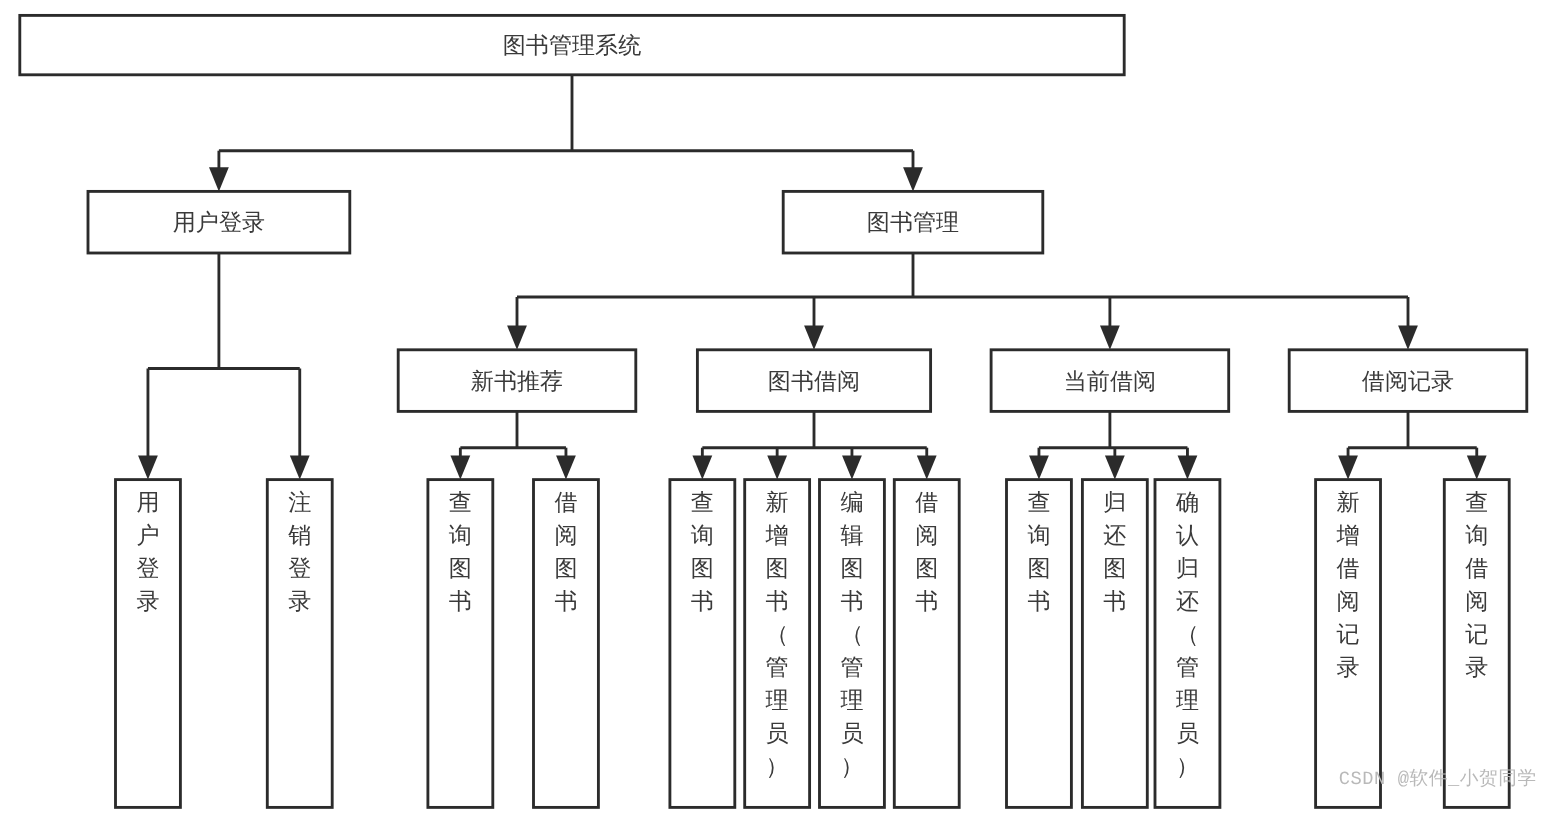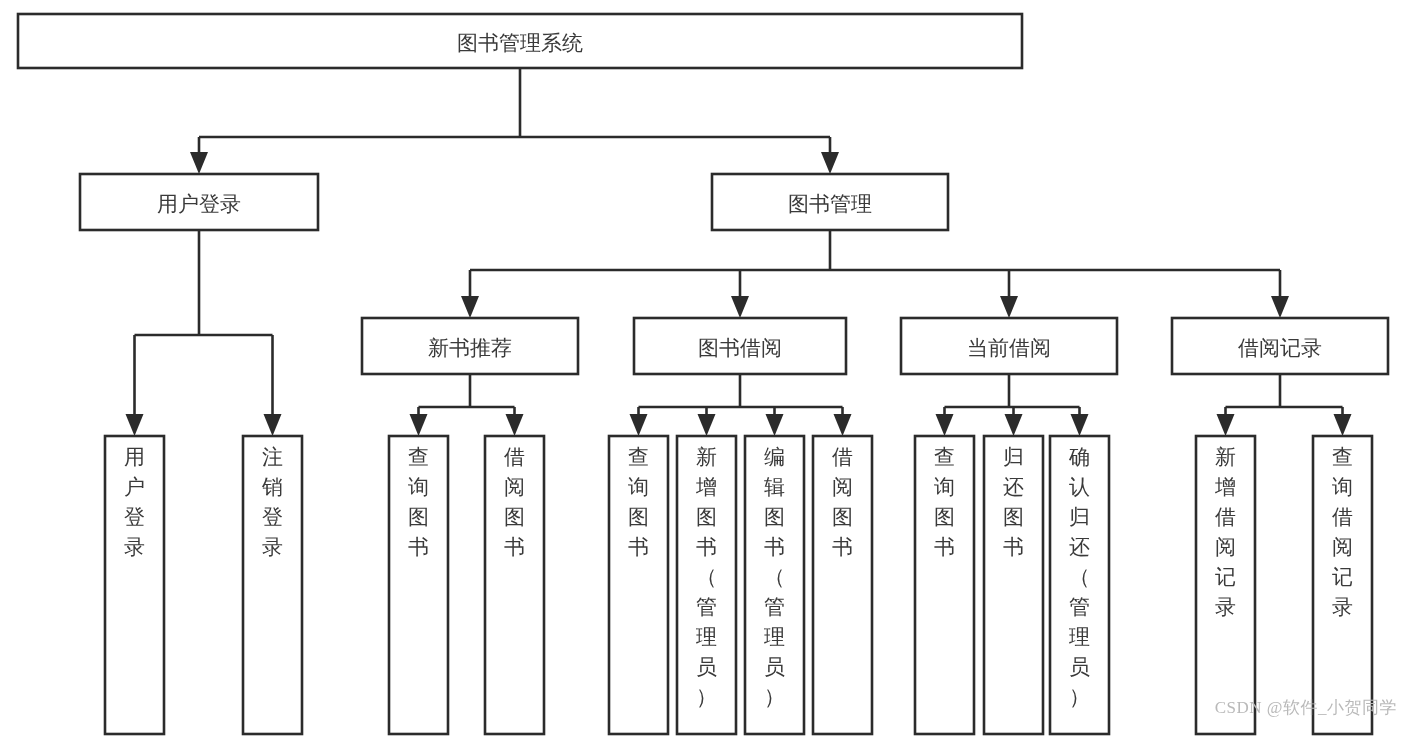--- a/index.html
+++ b/index.html
@@ -55,21 +55,21 @@
     font-family: "Liberation Sans", "DejaVu Sans", sans-serif;
     font-size: 21px;
     text-anchor: middle;
   }
   .watermark {
     position: absolute;
     right: 8px;
     bottom: 6px;
     color: #b9b9b9;
     font-size: 17px;
-    font-family: Liberation Serif, serif;
+    font-family: Liberation Mono, monospace;
     letter-spacing: 0.5px;
     white-space: nowrap;
     pointer-events: none;
   }
 </style>
 </head>
 <body>
 
 <div id="diagram-root">
   <svg id="diagram-svg" viewBox="0 0 1405 747">

